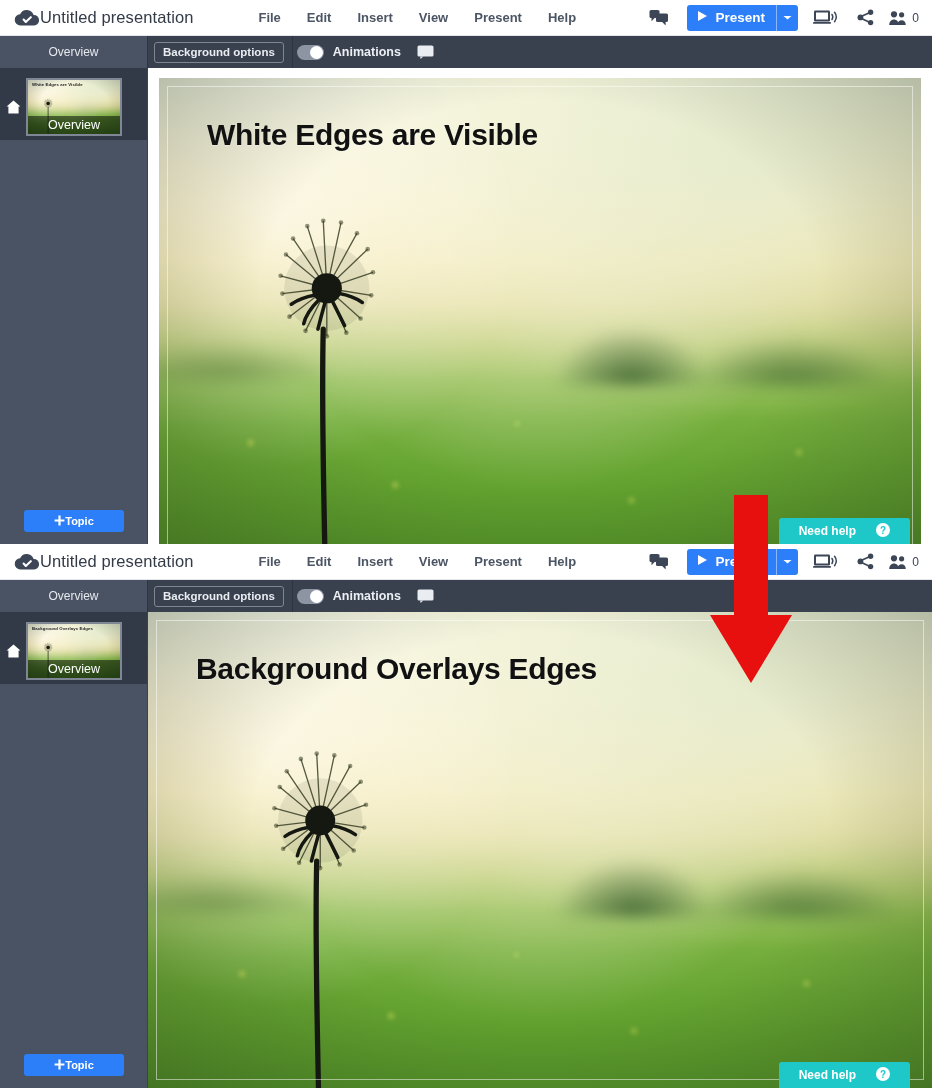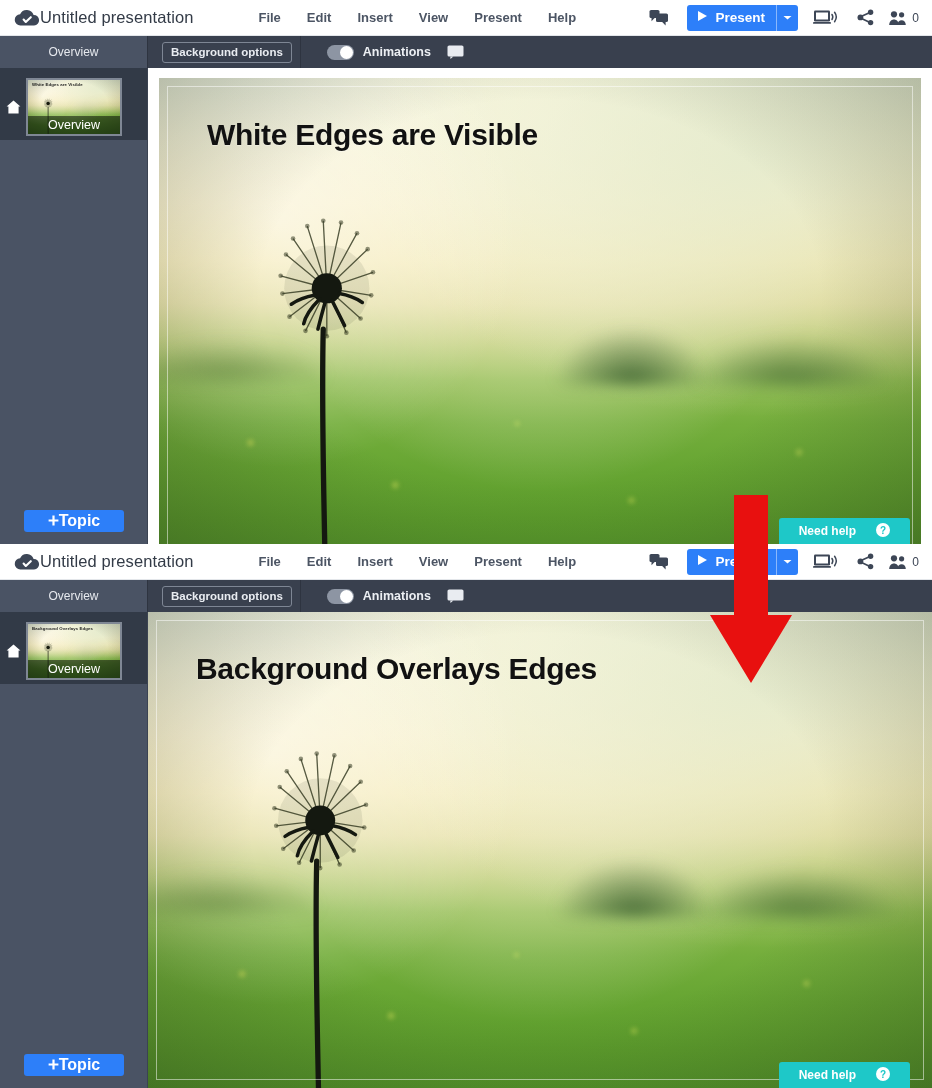--- a/index.html
+++ b/index.html
@@ -100,38 +100,38 @@
   .ov-tab {
     width: 148px;
     height: 32px;
     background: #4a5364;
     display: flex; align-items: center; justify-content: center;
     font-size: 12px;
     color: #e6e9ee;
     border-right: 1px solid #2e3440;
   }
   .bg-opts {
-    margin-left: 14px;
+    margin-left: 6px;
     height: 21px;
     padding: 0 8px;
     border: 1px solid #7e8694;
     border-radius: 3px;
     display: flex; align-items: center;
     font-size: 11.5px;
     font-weight: bold;
     color: #e9ecf1;
   }
   .subbar-sep {
     width: 1px; height: 32px;
     background: #2e3440;
     margin-left: 8px;
   }
   .anim-group {
     display: flex; align-items: center;
-    margin-left: 26px;
+    margin-left: 4px;
     gap: 9px;
   }
   .toggle {
     width: 27px; height: 15px;
     border-radius: 9px;
     background: #8d95a3;
     position: relative;
   }
   .toggle::after {
     content: "";
@@ -201,21 +201,21 @@
     font-size: 12.5px;
     display: flex; align-items: center; justify-content: center;
   }
   .add-topic {
     position: absolute;
     left: 24px; bottom: 12px;
     width: 100px; height: 22px;
     background: #2d7ff9;
     border-radius: 3px;
     color: #fff;
-    font-size: 16px;
+    font-size: 11px;
     font-weight: bold;
     display: flex; align-items: center; justify-content: center;
   }
 
   
   .canvas {
     position: relative;
     flex: 1;
     background: #ffffff;
     overflow: hidden;

